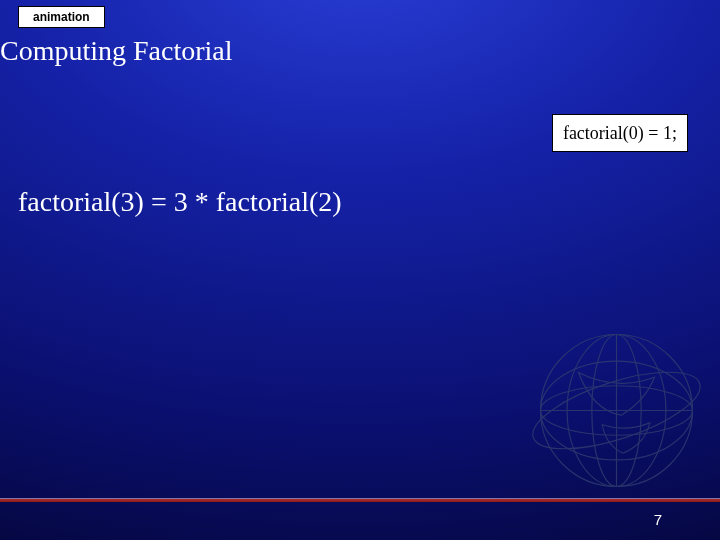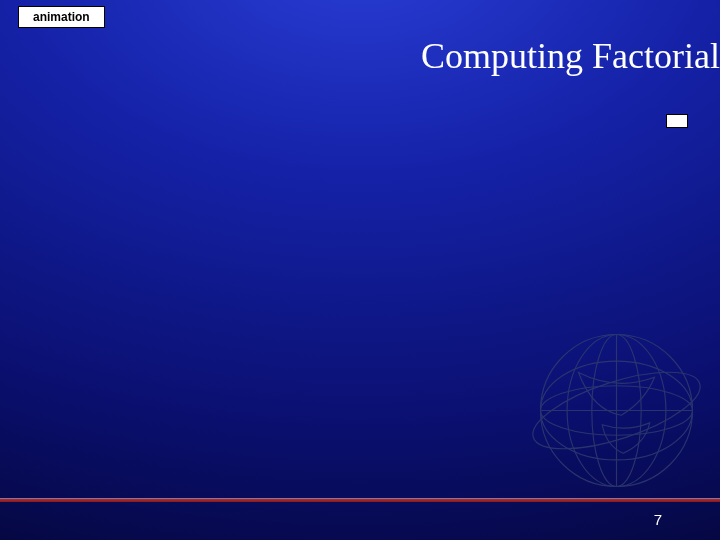--- a/index.html
+++ b/index.html
@@ -9,22 +9,22 @@
     color:#fff;
   }
   .tag-animation{
     position:absolute;top:6px;left:6px;
     background:#fff;color:#000;border:1px solid #000;
     font-family:Arial,Helvetica,sans-serif;font-size:12px;font-weight:700;
     padding:3px 14px;
     margin-left:12px;
   }
   .slide-title{
-    position:absolute;top:35px;left:0;right:0;text-align:right;
-    font-size:36px;color:#fff;font-weight:400;
+    position:absolute;top:35px;left:0;right:0;text-align:left;
+    font-size:28px;color:#fff;font-weight:400;
   }
   .rule-box{
     position:absolute;top:114px;right:32px;
     background:#fff;color:#000;border:1px solid #000;
     font-size:18px;line-height:1.35;padding:6px 10px;white-space:nowrap;
   }
   .step-text{
     position:absolute;top:186px;left:18px;
     font-size:28px;color:#fff;
   }
@@ -48,22 +48,24 @@
 </head>
 <body>
 
 <div class="slide">
 
   <div class="tag-animation">animation</div>
 
   <div class="slide-title">Computing Factorial</div>
 
   <div class="rule-box">
+    <div>factorial(0) = 1;</div>
   </div>
 
+  <div class="step-text">factorial(3) = 3 * factorial(2)</div>
 
   <div class="globe">
     <svg viewBox="0 0 200 200">
       <circle cx="110" cy="110" r="80"></circle>
       <ellipse cx="110" cy="110" rx="80" ry="26"></ellipse>
       <ellipse cx="110" cy="110" rx="80" ry="52"></ellipse>
       <ellipse cx="110" cy="110" rx="26" ry="80"></ellipse>
       <ellipse cx="110" cy="110" rx="52" ry="80"></ellipse>
       <line x1="30" y1="110" x2="190" y2="110"></line>
       <line x1="110" y1="30" x2="110" y2="190"></line>

